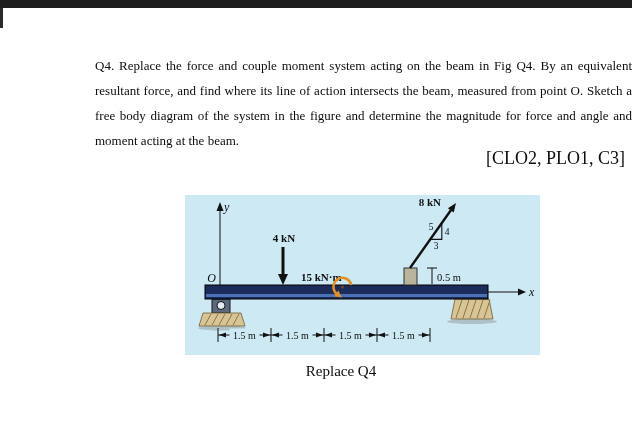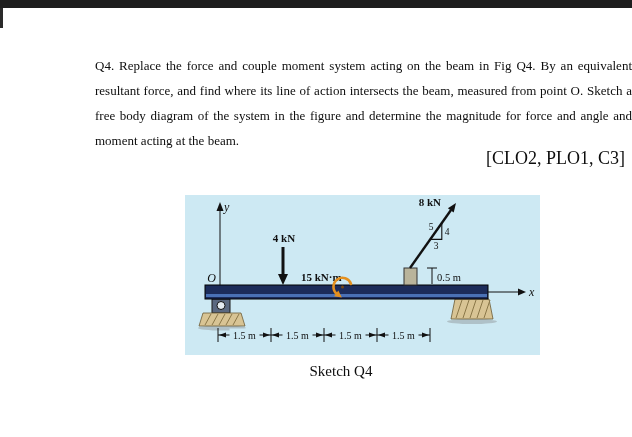--- a/index.html
+++ b/index.html
@@ -148,15 +148,15 @@
       <rect x="97.5" y="133.5" width="30" height="12" fill="#cde9f3"></rect>
       <rect x="150.5" y="133.5" width="30" height="12" fill="#cde9f3"></rect>
       <rect x="203.5" y="133.5" width="30" height="12" fill="#cde9f3"></rect>
       <text class="t-dim" x="59.5" y="143.5" text-anchor="middle">1.5 m</text>
       <text class="t-dim" x="112.5" y="143.5" text-anchor="middle">1.5 m</text>
       <text class="t-dim" x="165.5" y="143.5" text-anchor="middle">1.5 m</text>
       <text class="t-dim" x="218.5" y="143.5" text-anchor="middle">1.5 m</text>
     </g>
   </svg>
 
-  <div class="caption">Sketch Q4</div>
+  <div class="caption">Replace Q4</div>
 
 </div>
 
 </body></html>

